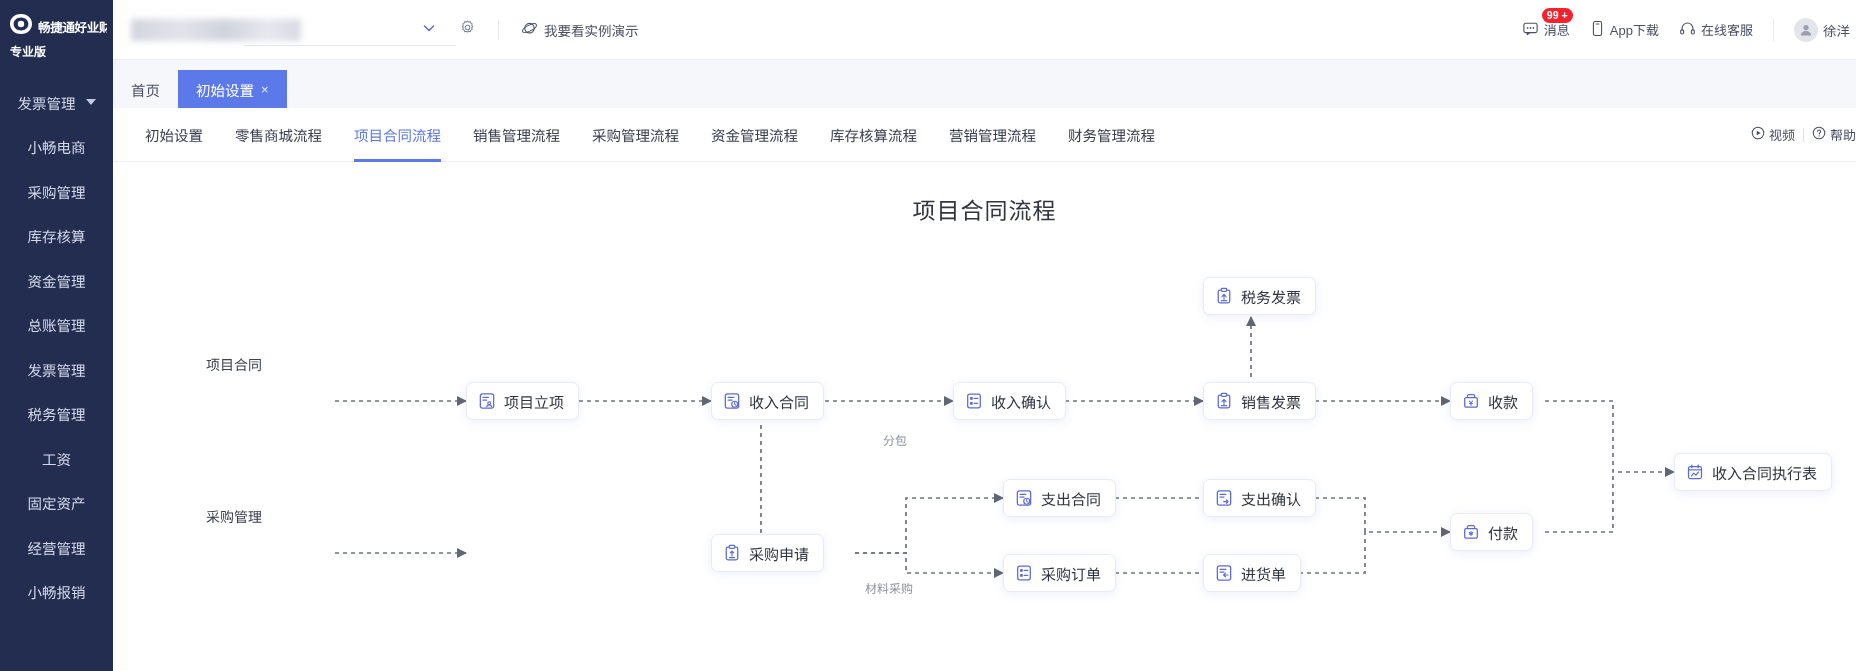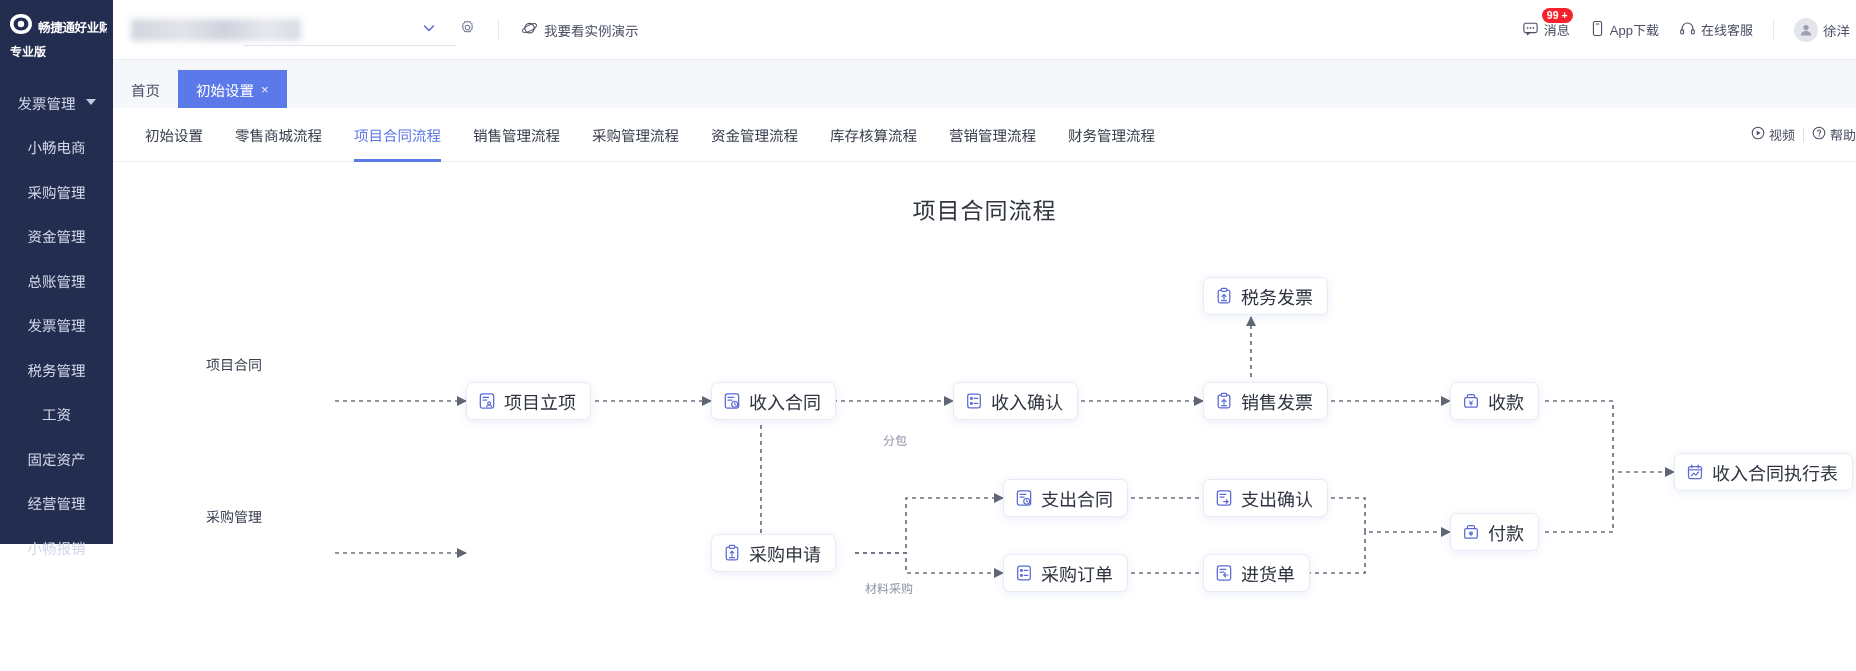--- a/index.html
+++ b/index.html
@@ -6,21 +6,21 @@
   html, body {
     width: 1856px; height: 671px;
     overflow: hidden;
     font-family: "Liberation Sans", "DejaVu Sans", sans-serif;
     background: #ffffff;
   }
   #app { position: relative; width: 1856px; height: 671px; background:#fff; }
 
   
   .sidebar {
-    position: absolute; left:0; top:0; width:113px; height:544px;
+    position: absolute; left:0; top:0; width:113px; height:671px;
     background:#232d50; color:#d9dcea; z-index:5;
   }
   .brand { position:relative; height:72px; padding:12px 6px 0 8px; }
   .brand-row { display:flex; align-items:center; gap:4px; }
   .brand-logo { width:26px; height:24px; flex:0 0 auto; }
   .brand-name {
     font-size:12.5px; color:#ffffff; letter-spacing:-0.3px;
     white-space:nowrap; overflow:hidden; font-weight:600;
   }
   .brand-sub { font-size:12px; color:#ffffff; margin-top:2px; margin-left:2px; font-weight:600;}
@@ -115,21 +115,21 @@
     position:absolute; left:0; right:0; top:30px; text-align:center;
     font-size:23px; color:#30353f; letter-spacing:1px;
   }
   svg.wires { position:absolute; left:0; top:0; width:100%; height:100%; }
 
   .node {
     position:absolute; height:38px; background:#ffffff;
     border:1px solid #e9eaf2; border-radius:7px;
     box-shadow:0 2px 10px rgba(91,121,232,.13);
     display:flex; align-items:center; gap:8px; padding:0 14px 0 11px;
-    font-size:18px; color:#2f3440; cursor:pointer; white-space:nowrap;
+    font-size:15px; color:#2f3440; cursor:pointer; white-space:nowrap;
   }
   .node .ic { width:18px;height:18px;flex:0 0 auto; display:block; }
   .rowlabel {
     position:absolute; font-size:14px; color:#3b4050; white-space:nowrap;
   }
   .edgelabel {
     position:absolute; font-size:12px; color:#8d93a3; white-space:nowrap;
   }
 </style>
 </head>
@@ -158,20 +158,23 @@
         <span>发票管理</span>
         <i class="caret-down"></i>
       </div>
       <div class="nav-item">
         <span>小畅电商</span>
         </div>
       <div class="nav-item">
         <span>采购管理</span>
         </div>
       <div class="nav-item">
+        <span>库存核算</span>
+        </div>
+      <div class="nav-item">
         <span>资金管理</span>
         </div>
       <div class="nav-item">
         <span>总账管理</span>
         </div>
       <div class="nav-item">
         <span>发票管理</span>
         </div>
       <div class="nav-item">
         <span>税务管理</span>

